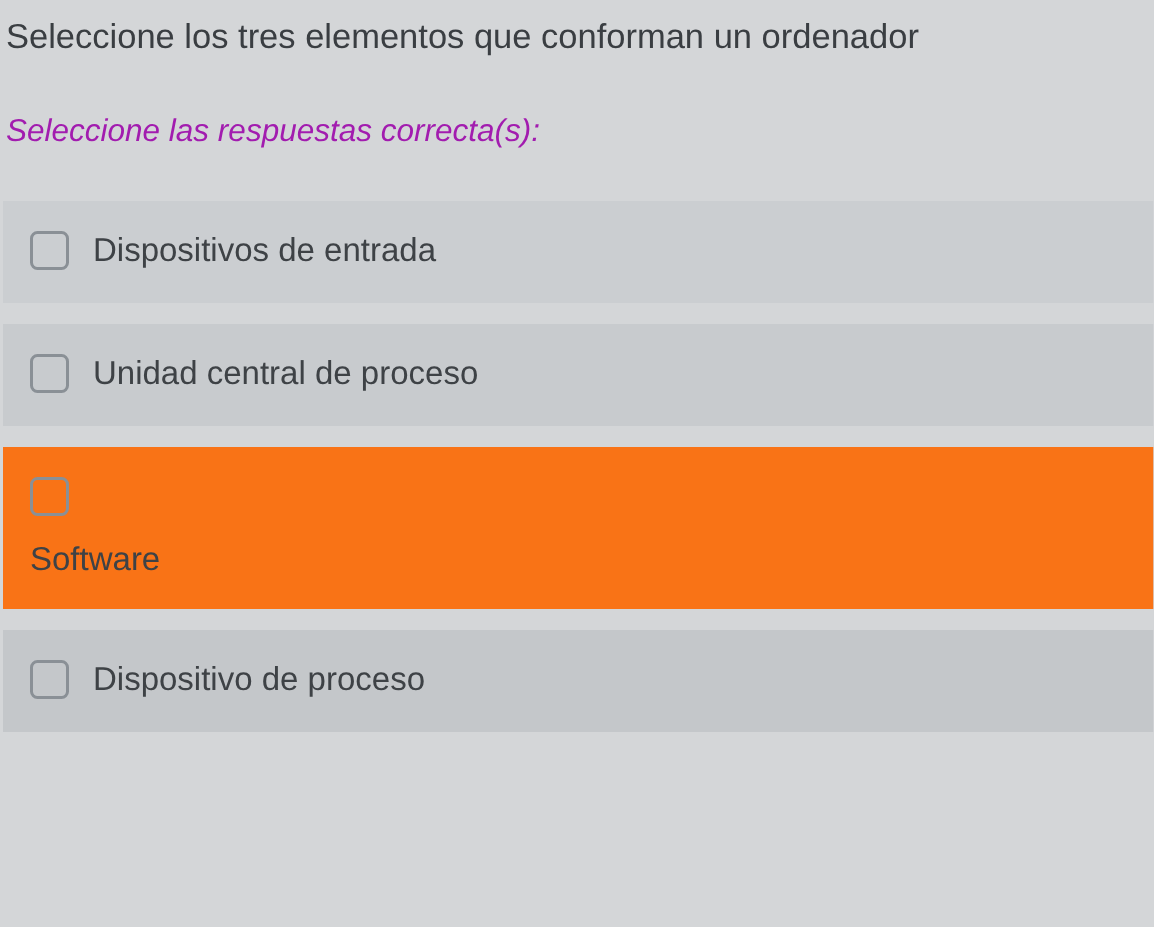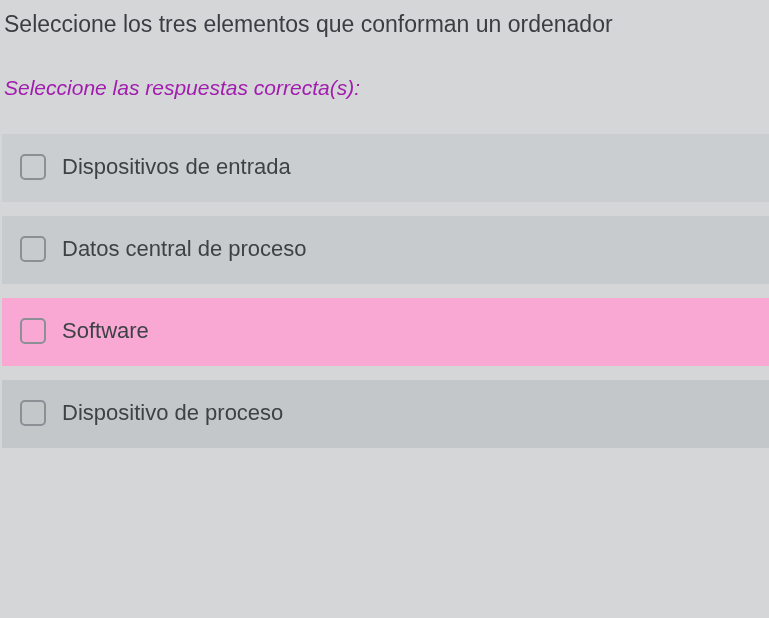--- a/index.html
+++ b/index.html
@@ -45,21 +45,22 @@
       gap: 16px;
       min-height: 68px;
     }
     .option:nth-child(1) {
       background: #cbced1;
     }
     .option:nth-child(2) {
       background: #c8cbce;
     }
     .option:nth-child(3) {
-      background: #f9a8d4;
+      background: #f97316;
+      flex-direction: column;
     }
     .option:nth-child(4) {
       background: #c4c7ca;
     }
     .option:nth-child(5) {
       background: #c2c5c8;
     }
     .checkbox {
       width: 26px;
       height: 26px;
@@ -81,21 +82,21 @@
 <div class="container">
   <h1 class="question-title">Seleccione los tres elementos que conforman un ordenador</h1>
   <p class="instruction">Seleccione las respuestas correcta(s):</p>
   <div class="options">
     <div class="option">
       <div class="checkbox"></div>
       <span class="option-label">Dispositivos de entrada</span>
     </div>
     <div class="option">
       <div class="checkbox"></div>
-      <span class="option-label">Datos central de proceso</span>
+      <span class="option-label">Unidad central de proceso</span>
     </div>
     <div class="option">
       <div class="checkbox"></div>
       <span class="option-label">Software</span>
     </div>
     <div class="option">
       <div class="checkbox"></div>
       <span class="option-label">Dispositivo de proceso</span>
     </div>
   </div>

